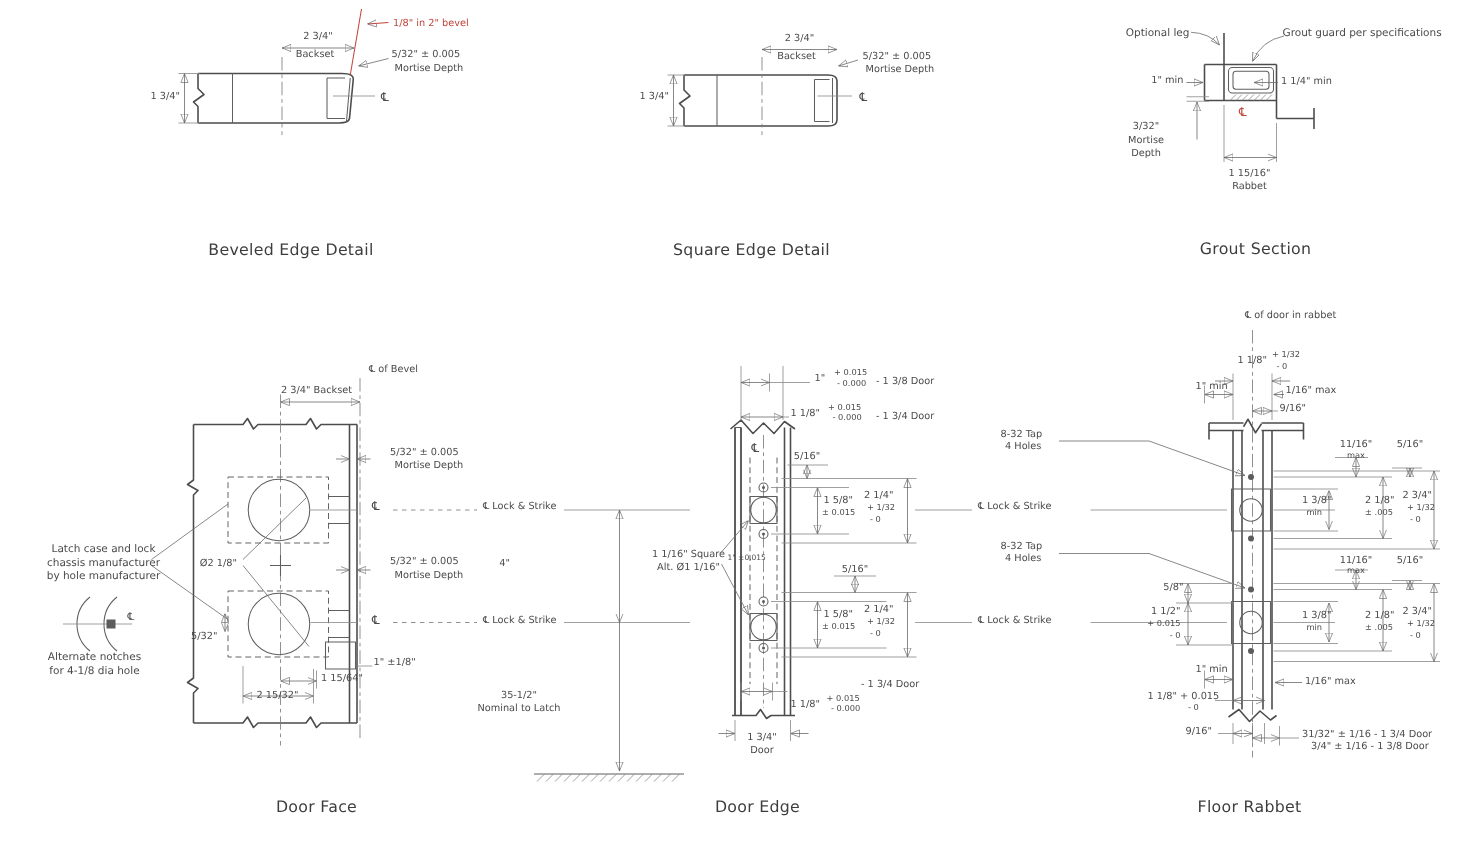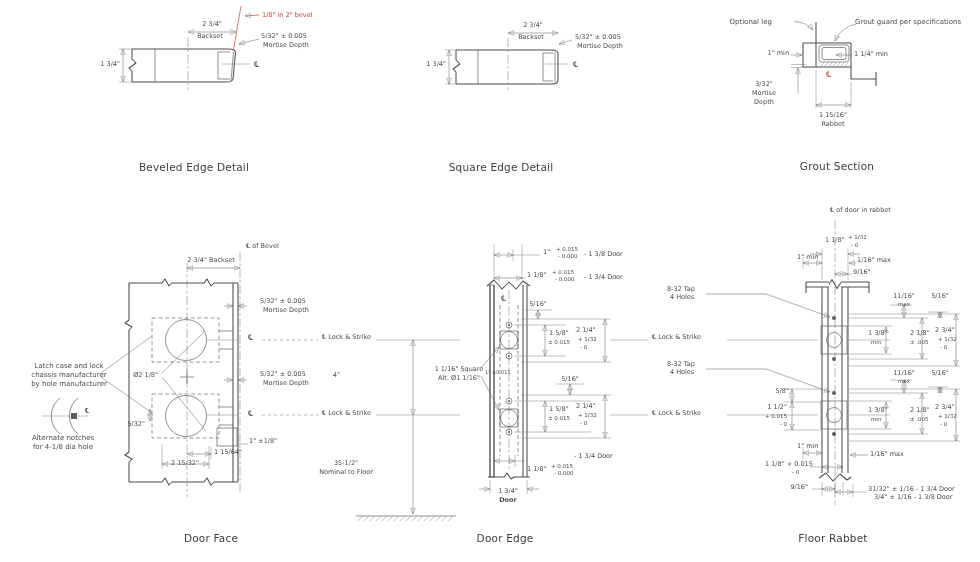--- a/index.html
+++ b/index.html
@@ -237,21 +237,21 @@
     <div class="dim-label" style="left: 261px; top: 33px;">5/32" ± 0.005</div>
     <div class="dim-label" style="left: 263px; top: 42px;">Mortise Depth</div>
     <div class="dim-label" style="left: 120px; top: 61px; transform: translateX(-100%);">1 3/4"</div>
     <div class="dim-label" style="left: 254px; top: 60px; font-size: 8px;">℄</div>
     <div class="dim-label" style="left: 533px; top: 22px; transform: translateX(-50%);">2 3/4"</div>
     <div class="dim-label" style="left: 531px; top: 34px; transform: translateX(-50%);">Backset</div>
     <div class="dim-label" style="left: 575px; top: 34px;">5/32" ± 0.005</div>
     <div class="dim-label" style="left: 577px; top: 43px;">Mortise Depth</div>
     <div class="dim-label" style="left: 446px; top: 61px; transform: translateX(-100%);">1 3/4"</div>
     <div class="dim-label" style="left: 573px; top: 60px; font-size: 8px;">℄</div>
-    <div class="dim-label" style="left: 772px; top: 18px; font-size: 7px; transform: translateX(-100%); text-align: center;">Optional leg</div>
+    <div class="dim-label" style="left: 793px; top: 18px; font-size: 7px; transform: translateX(-100%); text-align: center;">Optional leg</div>
     <div class="dim-label" style="left: 855px; top: 18px; font-size: 7px;">Grout guard per specifications</div>
     <div class="dim-label" style="left: 789px; top: 50px; transform: translateX(-100%);">1" min</div>
     <div class="dim-label" style="left: 854px; top: 51px;">1 1/4" min</div>
     <div class="dim-label" style="left: 764px; top: 81px; transform: translateX(-50%);">3/32"</div>
     <div class="dim-label" style="left: 764px; top: 90px; transform: translateX(-50%);">Mortise</div>
     <div class="dim-label" style="left: 764px; top: 99px; transform: translateX(-50%);">Depth</div>
     <div class="dim-label" style="left: 826px; top: 70px; font-size: 8px; color: rgb(192, 69, 58);">℄</div>
     <div class="dim-label" style="left: 833px; top: 112px; transform: translateX(-50%);">1 15/16"</div>
     <div class="dim-label" style="left: 833px; top: 121px; transform: translateX(-50%);">Rabbet</div>
     <div class="dim-label" style="left: 246px; top: 243px;">℄ of Bevel</div>
@@ -272,21 +272,21 @@
     <div class="dim-label" style="left: 63px; top: 443px; font-size: 7px; transform: translateX(-50%);">for 4-1/8 dia hole</div>
     <div class="dim-label" style="left: 248px; top: 333px; font-size: 8px;">℄</div>
     <div class="dim-label" style="left: 248px; top: 409px; font-size: 8px;">℄</div>
     <div class="dim-label" style="left: 85px; top: 407px; font-size: 7px;">℄</div>
     <div class="dim-label" style="left: 322px; top: 334px;">℄ Lock &amp; Strike</div>
     <div class="dim-label" style="left: 322px; top: 410px;">℄ Lock &amp; Strike</div>
     <div class="dim-label" style="left: 652px; top: 334px;">℄ Lock &amp; Strike</div>
     <div class="dim-label" style="left: 652px; top: 410px;">℄ Lock &amp; Strike</div>
     <div class="dim-label" style="left: 340px; top: 372px; transform: translateX(-100%);">4"</div>
     <div class="dim-label" style="left: 346px; top: 460px; transform: translateX(-50%);">35-1/2"</div>
-    <div class="dim-label" style="left: 346px; top: 469px; transform: translateX(-50%);">Nominal to Floor</div>
+    <div class="dim-label" style="left: 346px; top: 469px; transform: translateX(-50%);">Nominal to Latch</div>
     <div class="dim-label" style="left: 543px; top: 249px;">1"</div>
     <div class="dim-label" style="left: 556px; top: 246px; font-size: 5.5px;">+ 0.015</div>
     <div class="dim-label" style="left: 558px; top: 253px; font-size: 5.5px;">- 0.000</div>
     <div class="dim-label" style="left: 584px; top: 251px;">- 1 3/8 Door</div>
     <div class="dim-label" style="left: 527px; top: 272px;">1 1/8"</div>
     <div class="dim-label" style="left: 552px; top: 269px; font-size: 5.5px;">+ 0.015</div>
     <div class="dim-label" style="left: 555px; top: 276px; font-size: 5.5px;">- 0.000</div>
     <div class="dim-label" style="left: 584px; top: 274px;">- 1 3/4 Door</div>
     <div class="dim-label" style="left: 501px; top: 294px; font-size: 8px;">℄</div>
     <div class="dim-label" style="left: 538px; top: 301px; transform: translateX(-50%);">5/16"</div>
@@ -302,21 +302,21 @@
     <div class="dim-label" style="left: 578px; top: 412px; font-size: 5.5px;">+ 1/32</div>
     <div class="dim-label" style="left: 580px; top: 420px; font-size: 5.5px;">- 0</div>
     <div class="dim-label" style="left: 459px; top: 366px; transform: translateX(-50%);">1 1/16" Square</div>
     <div class="dim-label" style="left: 459px; top: 375px; transform: translateX(-50%);">Alt. Ø1 1/16"</div>
     <div class="dim-label" style="left: 485px; top: 370px; font-size: 5px;">1" ±0.015</div>
     <div class="dim-label" style="left: 574px; top: 453px;">- 1 3/4 Door</div>
     <div class="dim-label" style="left: 527px; top: 466px;">1 1/8"</div>
     <div class="dim-label" style="left: 551px; top: 463px; font-size: 5.5px;">+ 0.015</div>
     <div class="dim-label" style="left: 554px; top: 470px; font-size: 5.5px;">- 0.000</div>
     <div class="dim-label" style="left: 508px; top: 488px; transform: translateX(-50%);">1 3/4"</div>
-    <div class="dim-label" style="left: 508px; top: 497px; transform: translateX(-50%); font-weight: bold;">Door</div>
+    <div class="dim-label" style="left: 508px; top: 497px; transform: translateX(-50%);">Door</div>
     <div class="dim-label" style="left: 830px; top: 207px;">℄ of door in rabbet</div>
     <div class="dim-label" style="left: 825px; top: 237px;">1 1/8"</div>
     <div class="dim-label" style="left: 848px; top: 234px; font-size: 5.5px;">+ 1/32</div>
     <div class="dim-label" style="left: 851px; top: 242px; font-size: 5.5px;">- 0</div>
     <div class="dim-label" style="left: 797px; top: 254px;">1" min</div>
     <div class="dim-label" style="left: 857px; top: 257px;">1/16" max</div>
     <div class="dim-label" style="left: 853px; top: 269px;">9/16"</div>
     <div class="dim-label" style="left: 904px; top: 293px; transform: translateX(-50%);">11/16"</div>
     <div class="dim-label" style="left: 904px; top: 301px; font-size: 5.5px; transform: translateX(-50%);">max</div>
     <div class="dim-label" style="left: 940px; top: 293px; transform: translateX(-50%);">5/16"</div>

